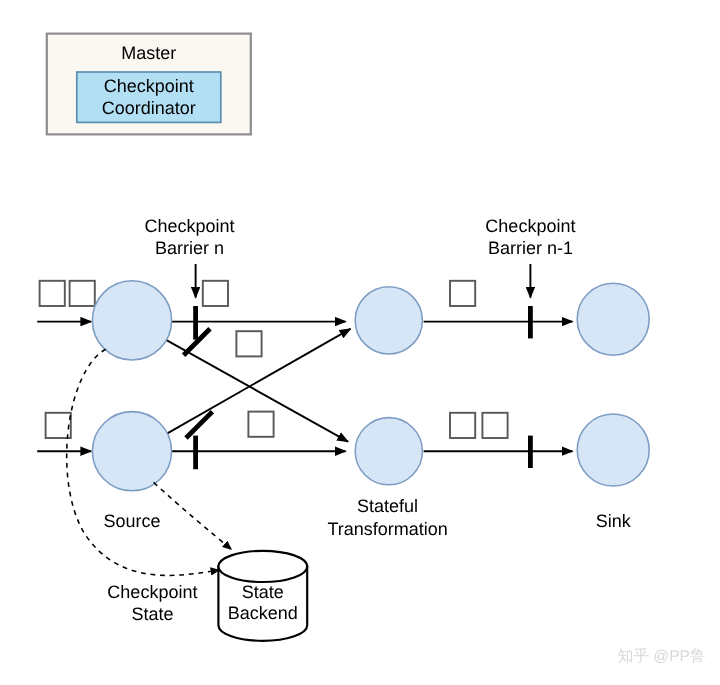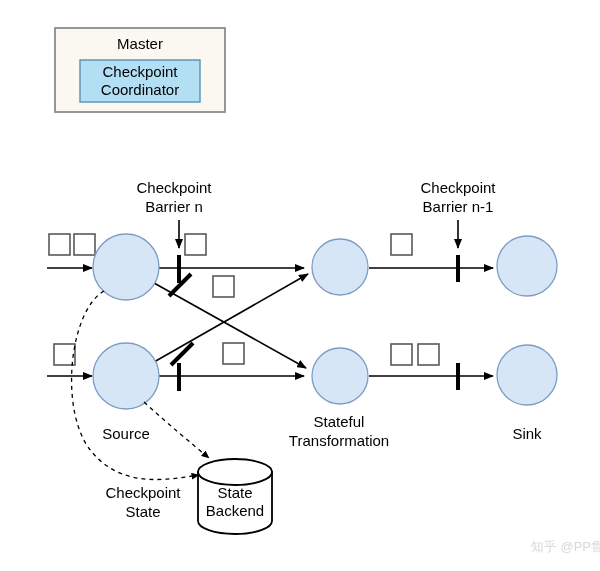--- a/index.html
+++ b/index.html
@@ -13,21 +13,20 @@
     position: relative;
     font-family: "Liberation Sans", sans-serif;
     overflow: hidden;
   }
   #diagram-root {
     position: absolute;
     left: 0;
     top: 0;
     width: 504px;
     height: 571px;
-    margin-left: 16px;
   }
   svg#flink-checkpoint-diagram {
     display: block;
     width: 600px;
     height: 571px;
   }
   .lbl {
     font-family: "Liberation Sans", sans-serif;
     font-size: 15px;
     fill: #000000;

